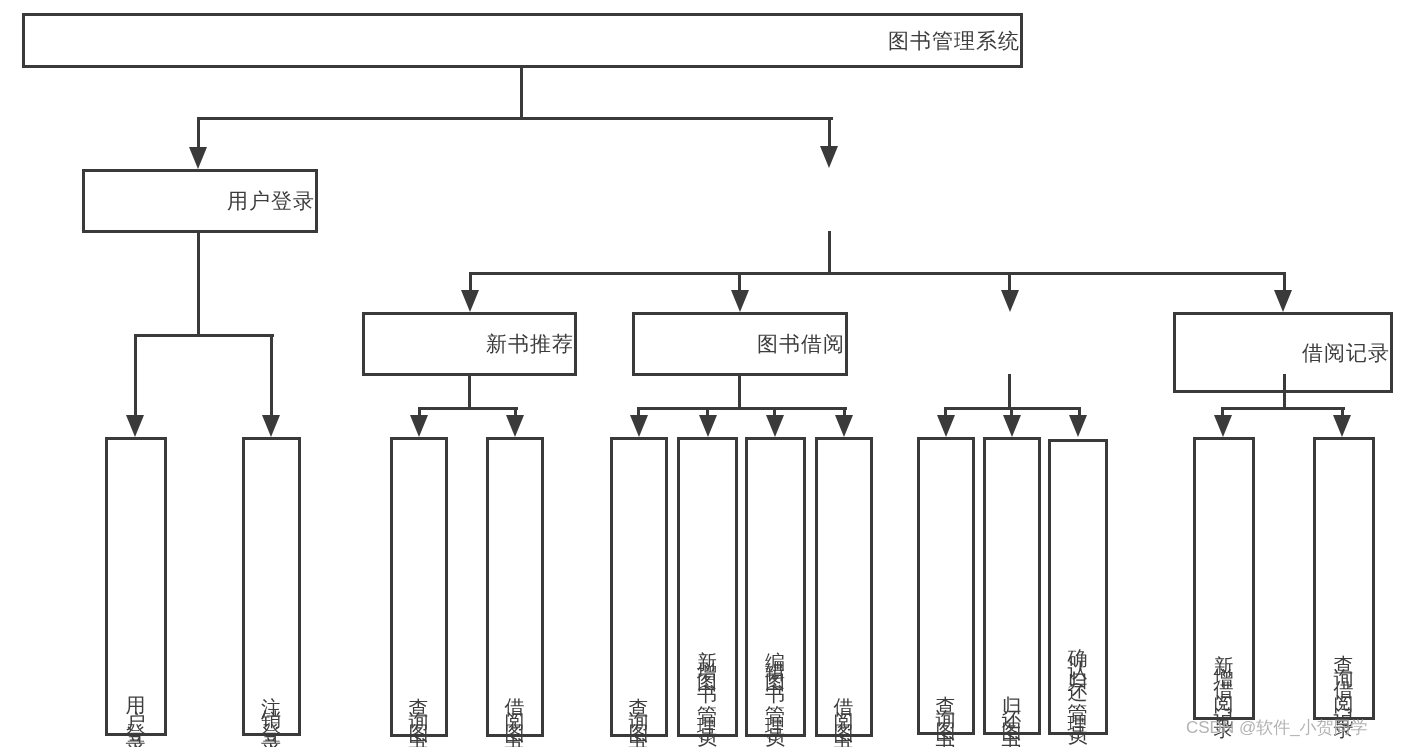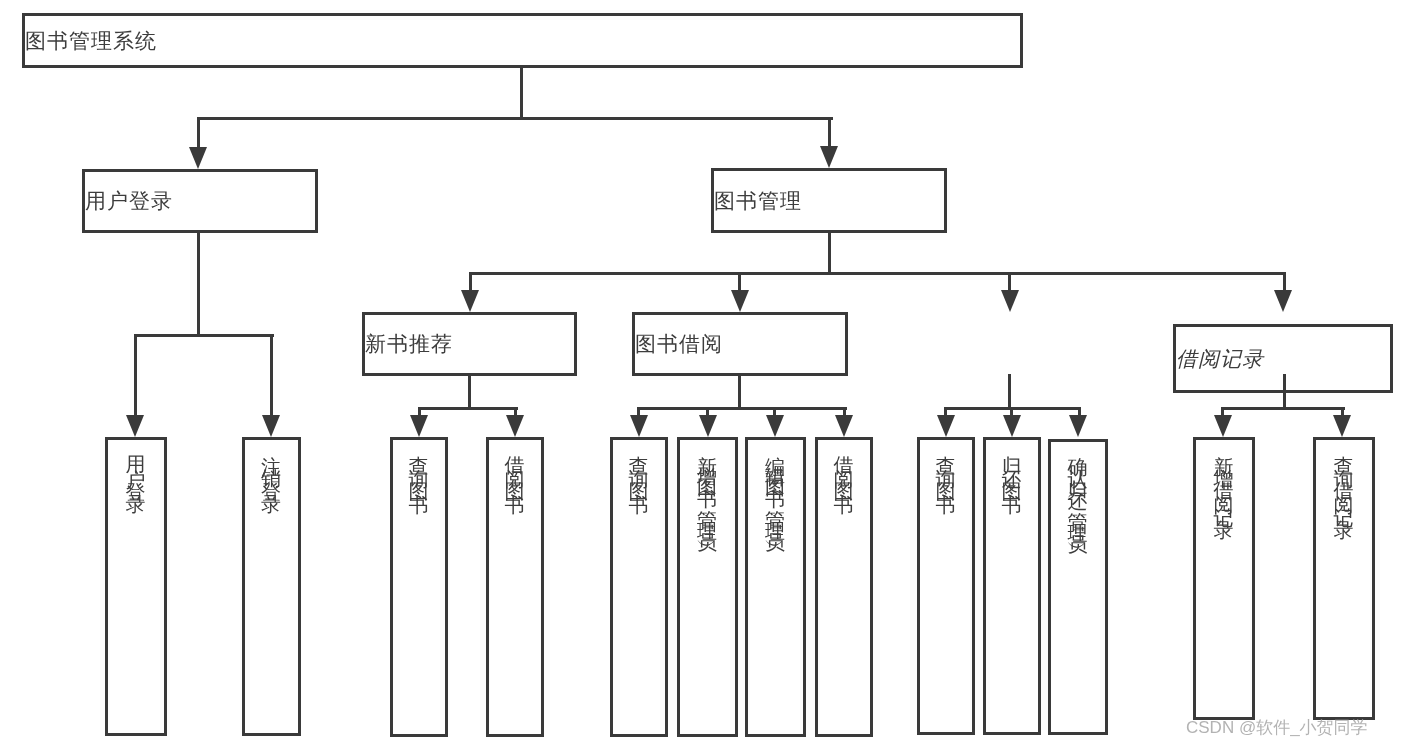--- a/index.html
+++ b/index.html
@@ -15,21 +15,21 @@
     background:#ffffff;
     overflow:hidden;
   }
   .node{
     position:absolute;
     box-sizing:border-box;
     border:3px solid var(--line);
     background:#ffffff;
     display:flex;
     align-items:center;
-    justify-content:flex-start;
+    justify-content:flex-end;
     color:var(--text);
   }
   .hnode{
     font-size:21px;
     letter-spacing:1px;
   }
   .vnode{
     writing-mode:vertical-rl;
     text-orientation:mixed;
     font-size:20px;
@@ -69,23 +69,20 @@
   <div class="line" style="left:520px;top:66px;width:3px;height:54px;"></div>
   <div class="line" style="left:197px;top:117px;width:636px;height:3px;"></div>
   <div class="line" style="left:197px;top:117px;width:3px;height:33px;"></div>
   <div class="arrow" style="left:189px;top:147px;"></div>
   <div class="line" style="left:828px;top:117px;width:3px;height:32px;"></div>
   <div class="arrow" style="left:820px;top:146px;"></div>
 
   <div class="node hnode" style="left:82px;top:169px;width:236px;height:64px;">
     <span>用户登录</span>
   </div>
-  <div class="node hnode" style="left:711px;top:168px;width:236px;height:65px;">
-    <span>图书管理</span>
-  </div>
 
   <div class="line" style="left:197px;top:231px;width:3px;height:106px;"></div>
   <div class="line" style="left:134px;top:334px;width:140px;height:3px;"></div>
   <div class="line" style="left:134px;top:334px;width:3px;height:83px;"></div>
   <div class="arrow" style="left:126px;top:415px;"></div>
   <div class="line" style="left:270px;top:334px;width:3px;height:83px;"></div>
   <div class="arrow" style="left:262px;top:415px;"></div>
 
   <div class="line" style="left:828px;top:231px;width:3px;height:44px;"></div>
   <div class="line" style="left:469px;top:272px;width:817px;height:3px;"></div>
@@ -97,21 +94,21 @@
   <div class="arrow" style="left:1001px;top:290px;"></div>
   <div class="line" style="left:1283px;top:272px;width:3px;height:20px;"></div>
   <div class="arrow" style="left:1274px;top:290px;"></div>
 
   <div class="node hnode" style="left:362px;top:312px;width:215px;height:64px;">
     <span>新书推荐</span>
   </div>
   <div class="node hnode" style="left:632px;top:312px;width:216px;height:64px;">
     <span>图书借阅</span>
   </div>
-  <div class="node hnode" style="left:1173px;top:324px;width:220px;height:69px;font-style:italic;">
+  <div class="node hnode" style="left:1173px;top:312px;width:220px;height:81px;">
     <span>借阅记录</span>
   </div>
 
   <div class="line" style="left:468px;top:374px;width:3px;height:36px;"></div>
   <div class="line" style="left:418px;top:407px;width:100px;height:3px;"></div>
   <div class="line" style="left:418px;top:407px;width:3px;height:12px;"></div>
   <div class="arrow" style="left:410px;top:415px;"></div>
   <div class="line" style="left:514px;top:407px;width:3px;height:12px;"></div>
   <div class="arrow" style="left:506px;top:415px;"></div>
 

